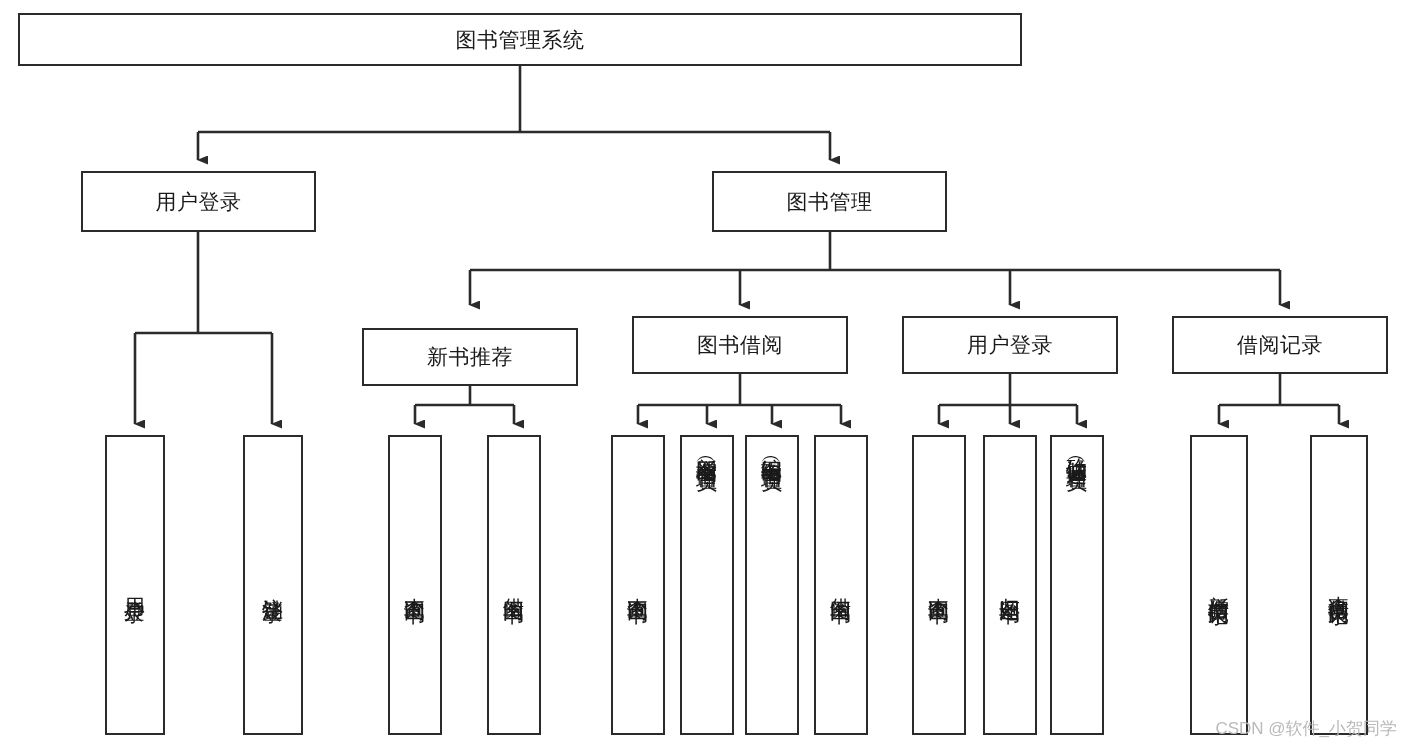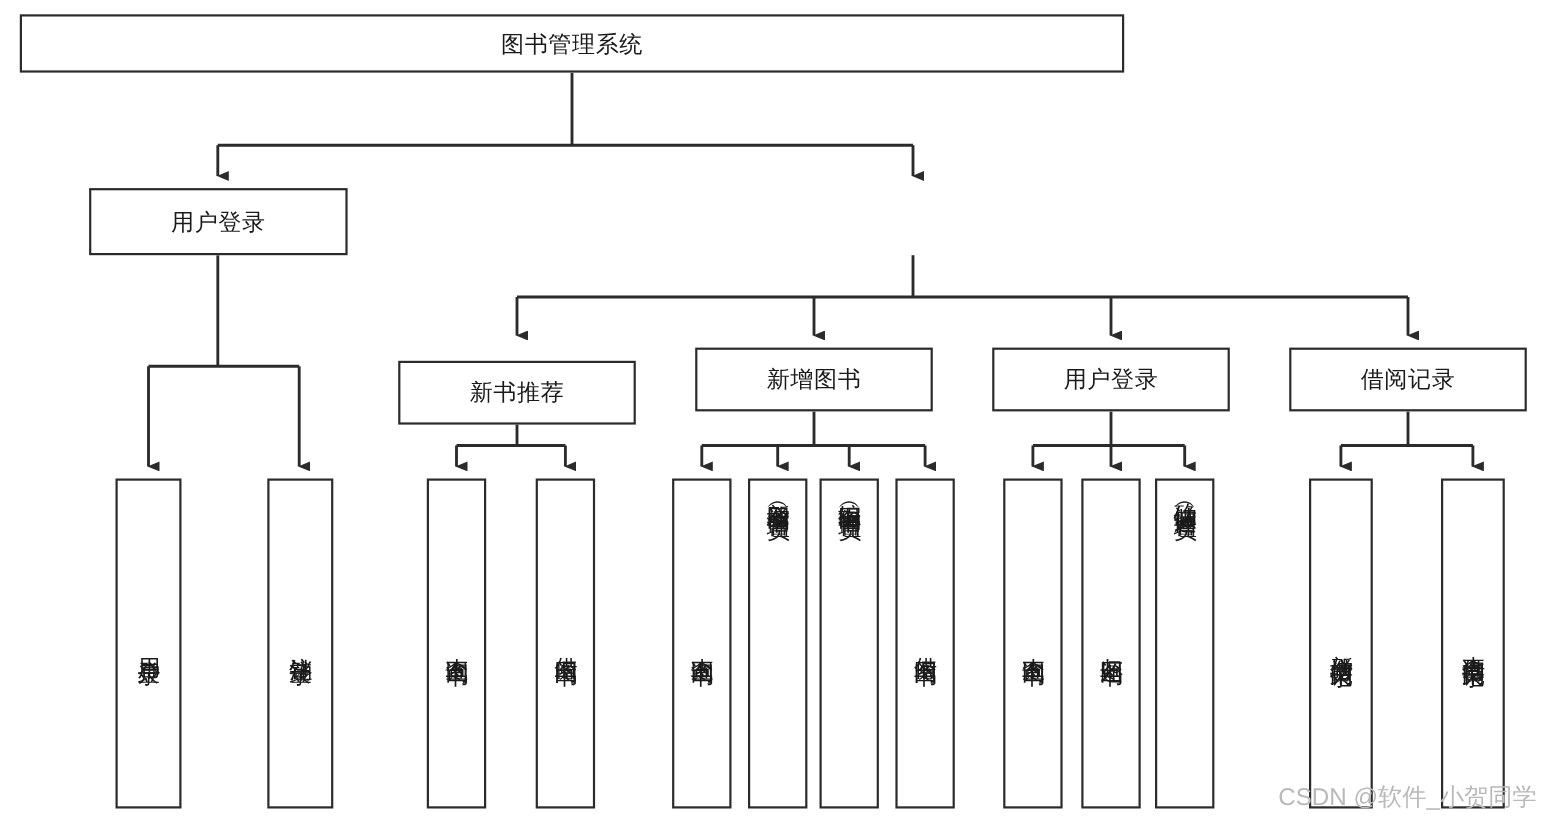--- a/index.html
+++ b/index.html
@@ -54,21 +54,21 @@
     align-items: flex-start;
     padding-top: 0;
   }
   .node.vert.mid {
     align-items: center;
   }
   #watermark {
     position: absolute;
     right: 8px;
     bottom: 6px;
-    font-size: 22px;
+    font-size: 17px;
     color: #b9b9b9;
     font-family: "Liberation Sans", "DejaVu Sans", sans-serif;
     white-space: nowrap;
     pointer-events: none;
   }
 </style>
 </head>
 <body>
 
 <div id="canvas">
@@ -123,26 +123,29 @@
     </g>
   </svg>
 
   <div class="node" id="node-root" style="left: 18px; top: 13px; width: 1004px; height: 53px;">
     <span class="node-label-h">图书管理系统</span>
   </div>
 
   <div class="node" id="node-l2-0" style="left: 81px; top: 171px; width: 235px; height: 61px;">
     <span class="node-label-h">用户登录</span>
   </div>
+  <div class="node" id="node-l2-1" style="left: 712px; top: 171px; width: 235px; height: 61px;">
+    <span class="node-label-h">图书管理</span>
+  </div>
 
   <div class="node" id="node-l3-0" style="left: 362px; top: 316px; width: 216px; height: 58px; margin-top: 12px;">
     <span class="node-label-h">新书推荐</span>
   </div>
   <div class="node" id="node-l3-1" style="left: 632px; top: 316px; width: 216px; height: 58px;">
-    <span class="node-label-h">新增图书</span>
+    <span class="node-label-h">图书借阅</span>
   </div>
   <div class="node" id="node-l3-2" style="left: 902px; top: 316px; width: 216px; height: 58px;">
     <span class="node-label-h">用户登录</span>
   </div>
   <div class="node" id="node-l3-3" style="left: 1172px; top: 316px; width: 216px; height: 58px;">
     <span class="node-label-h">借阅记录</span>
   </div>
 
   <div class="node vert mid" id="leaf-0" style="left: 105px; top: 435px; width: 60px; height: 300px;">
     <span class="node-label-v">用户登录</span>

